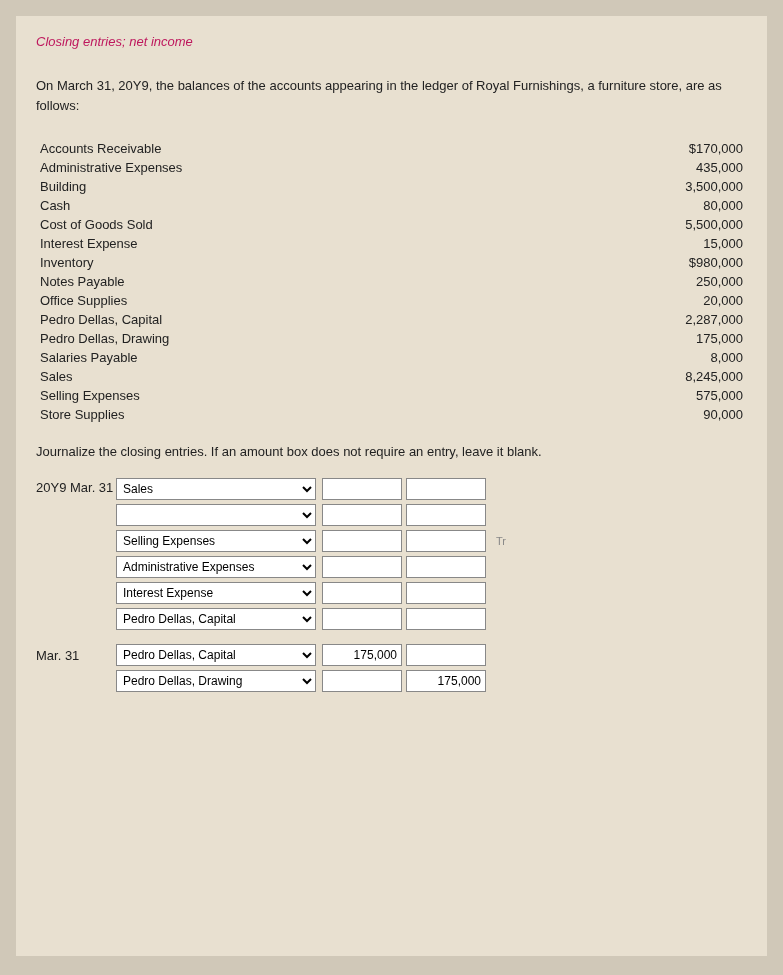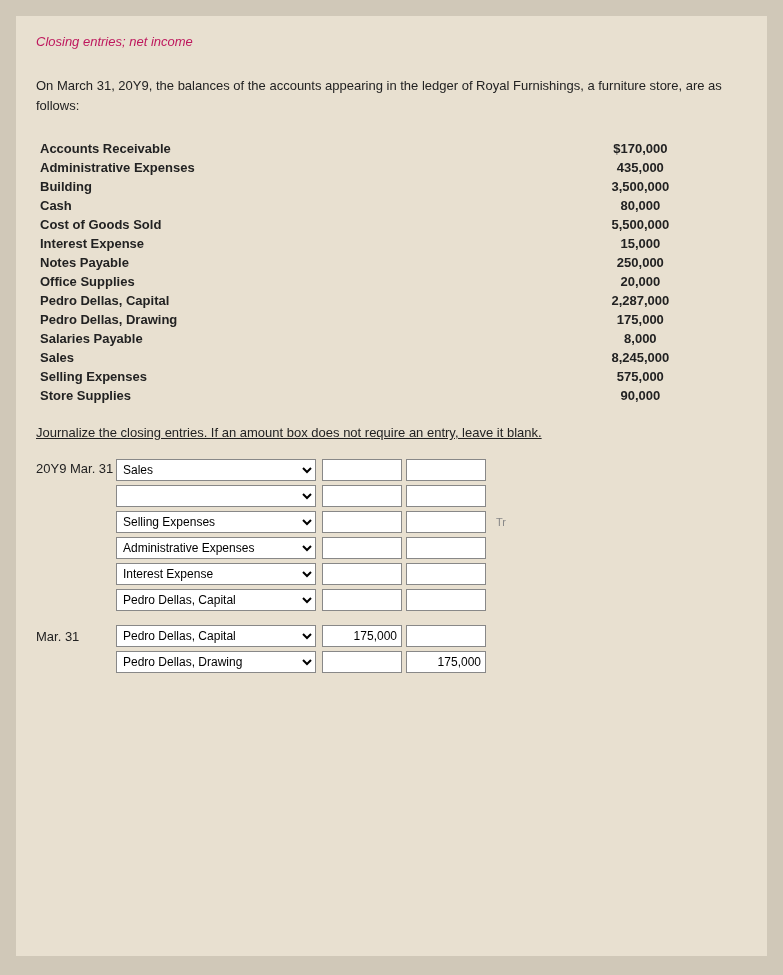--- a/index.html
+++ b/index.html
@@ -30,36 +30,34 @@
     }
     .account-table {
       width: 100%;
       margin-bottom: 18px;
       border-collapse: collapse;
     }
     .account-table tr td {
       padding: 2px 4px;
       font-size: 13px;
       color: #222;
-      font-weight: bold;
     }
     .account-table tr td:first-child {
       width: 280px;
     }
     .account-table tr td:last-child {
-      text-align: center;
+      text-align: right;
       width: 120px;
       margin-top: 40px;
     }
     .journalize-instruction {
       font-size: 13px;
       color: #222;
       margin-bottom: 16px;
       line-height: 1.5;
-      text-decoration: underline;
     }
     select.dropdown {
       width: 200px;
       height: 22px;
       font-size: 12px;
       border: 1px solid #888;
       background: #fff;
       padding: 1px 2px;
     }
     input.amount-box {
@@ -132,20 +130,24 @@
         </tr>
         <tr>
           <td>Cost of Goods Sold</td>
           <td>5,500,000</td>
         </tr>
         <tr>
           <td>Interest Expense</td>
           <td>15,000</td>
         </tr>
         <tr>
+          <td>Inventory</td>
+          <td>$980,000</td>
+        </tr>
+        <tr>
           <td>Notes Payable</td>
           <td>250,000</td>
         </tr>
         <tr>
           <td>Office Supplies</td>
           <td>20,000</td>
         </tr>
         <tr>
           <td>Pedro Dellas, Capital</td>
           <td>2,287,000</td>

